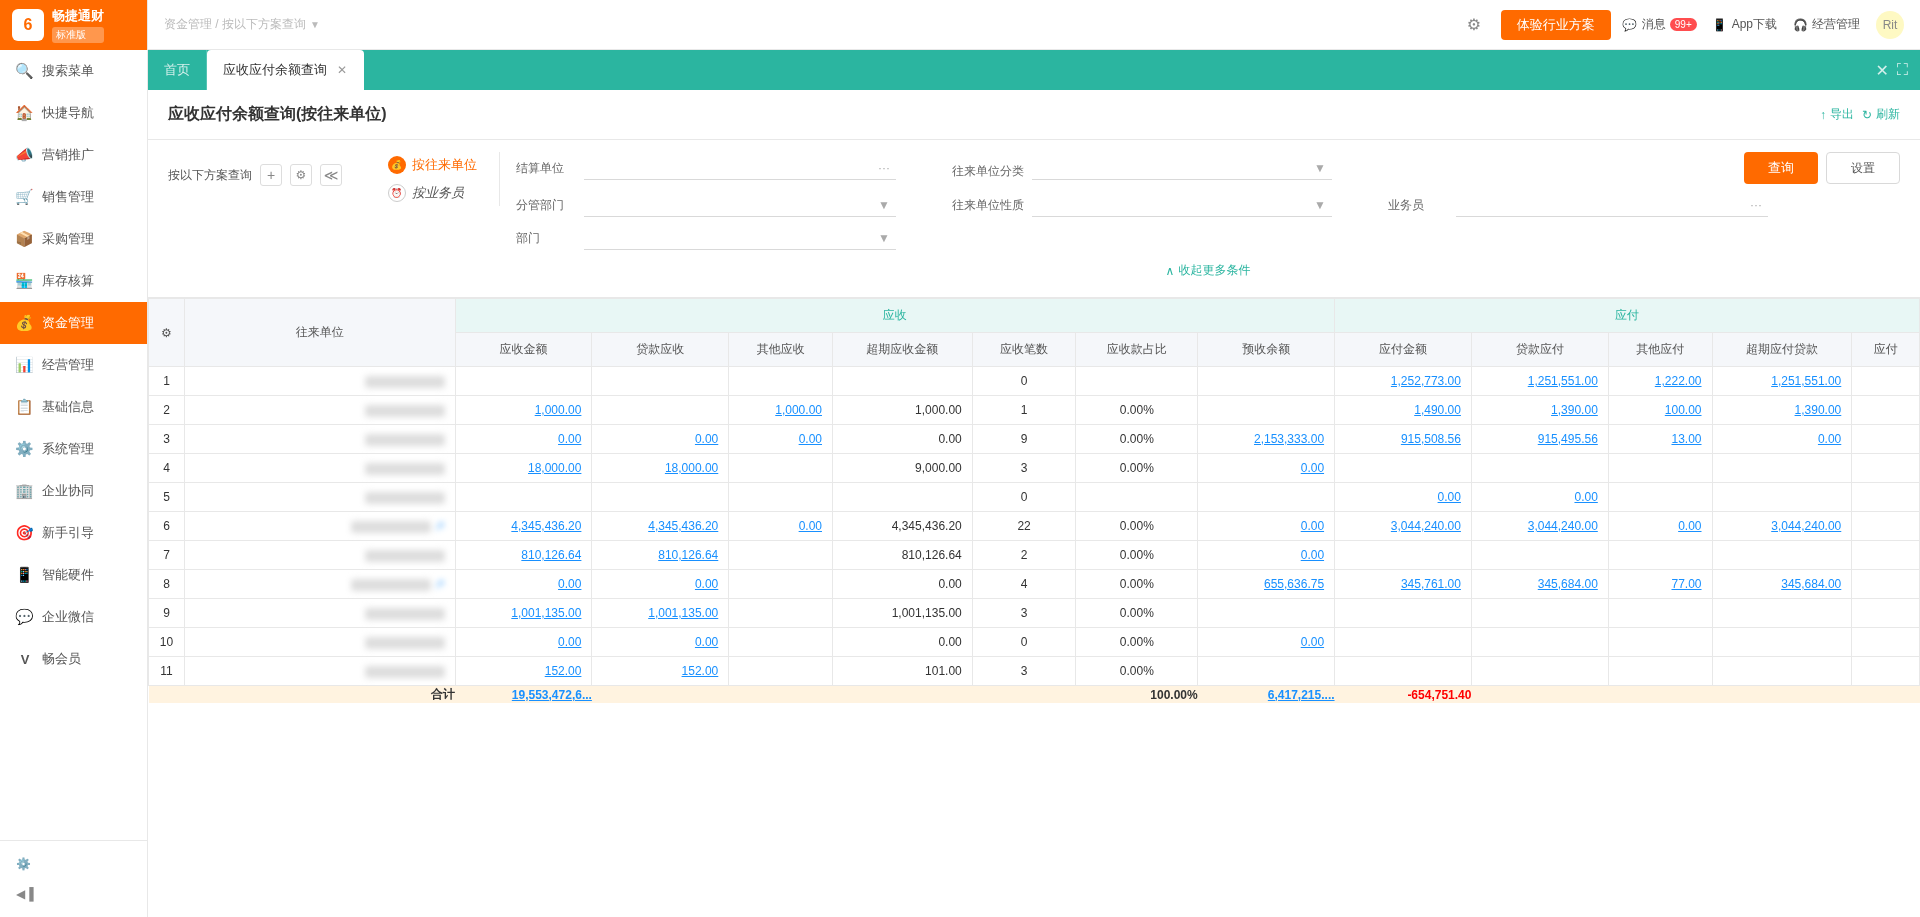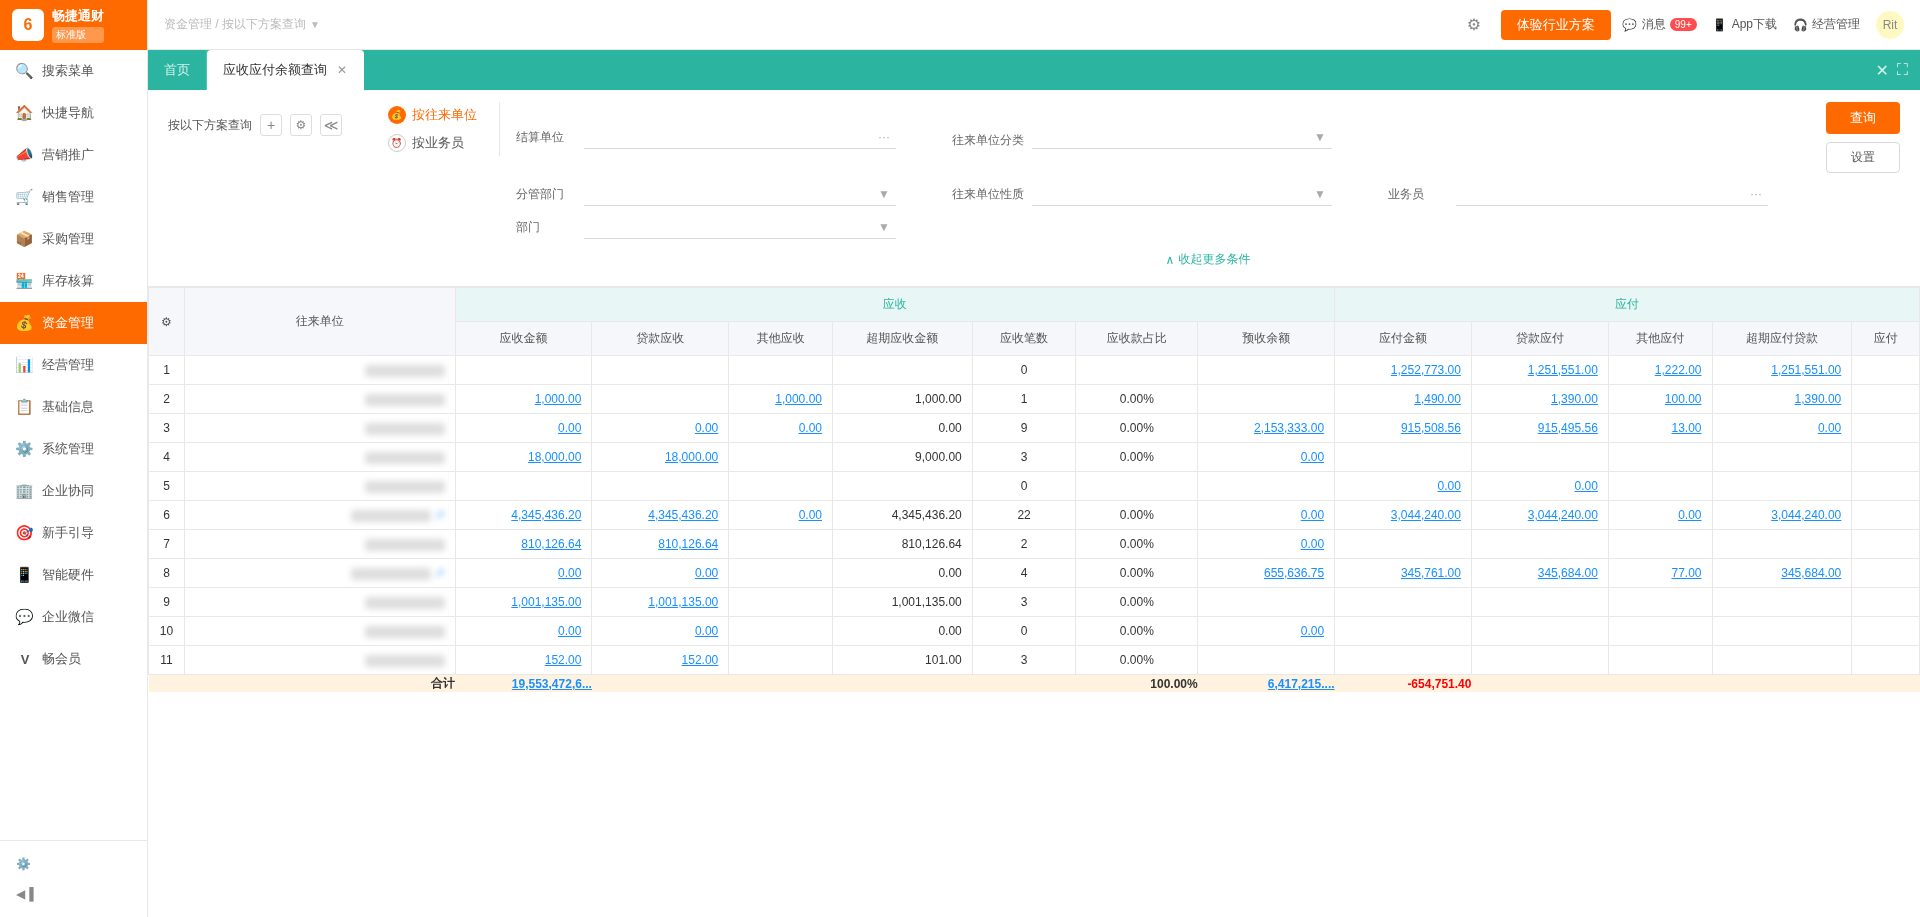--- a/index.html
+++ b/index.html
@@ -81,21 +81,21 @@
     .filter-option-icon { width: 16px; height: 16px; background: #ff6a00; border-radius: 50%; display: flex; align-items: center; justify-content: center; color: #fff; font-size: 9px; }
     .filter-option-icon2 { width: 16px; height: 16px; border: 1px solid #ccc; border-radius: 50%; display: flex; align-items: center; justify-content: center; color: #888; font-size: 9px; }
     .filter-row { display: flex; align-items: center; gap: 16px; }
     .filter-field { display: flex; align-items: center; gap: 8px; flex: 1; max-width: 380px; }
     .filter-label { color: #666; font-size: 12px; white-space: nowrap; min-width: 60px; }
     .filter-ellipsis { color: #aaa; font-size: 12px; }
     .filter-chevron { color: #aaa; font-size: 12px; }
     .filter-collapse { display: flex; align-items: center; justify-content: center; padding: 6px; color: #2bb5a0; font-size: 12px; cursor: pointer; gap: 4px; }
 
     
-    .action-area { display: flex; flex-direction: column; gap: 8px; margin-left: auto; align-self: flex-start; }
+    .action-area { display: flex; flex-direction: row; gap: 8px; margin-left: auto; align-self: flex-start; }
     .query-btn { background: #ff6a00; color: #fff; border: none; border-radius: 4px; padding: 7px 24px; font-size: 13px; cursor: pointer; }
     .settings-btn { background: #fff; color: #555; border: 1px solid #d9d9d9; border-radius: 4px; padding: 6px 24px; font-size: 12px; cursor: pointer; text-align: center; }
 
     
     .table-wrapper {
       flex: 1; overflow: auto; background: #fff; margin: 0;
     }
     table { width: 100%; border-collapse: collapse; font-size: 12px; }
     thead tr th {
       background: #f5f7fa; border: 1px solid #e8e8e8; padding: 8px 10px; text-align: center;
@@ -247,39 +247,52 @@
     <span class="tab-close">✕</span>
   </div>
   <div class="tabbar-controls">
     <span class="tabbar-btn">✕</span>
     <span class="tabbar-btn">⛶</span>
   </div>
 </div>
 
 <div class="main-content">
 
+  <div class="page-header">
+    <span class="page-title">应收应付余额查询(按往来单位)</span>
+    <div class="page-actions">
+      <div class="page-action-btn">
+        <span>↑</span>
+        <span>导出</span>
+      </div>
+      <div class="page-action-btn">
+        <span>↻</span>
+        <span>刷新</span>
+      </div>
+    </div>
+  </div>
 
   <div class="filter-area">
     <div style="display:flex; gap:16px; align-items:flex-start;">
 
       <div class="filter-left" style="flex-shrink:0; min-width:160px; border-right:1px solid #e8e8e8; padding-right:12px;gap:36px;">
         <div style="display:flex; align-items:center; gap:8px; margin-bottom:8px;">
           <span class="filter-header-text">按以下方案查询</span>
           <div class="filter-header-btn">+</div>
           <div class="filter-header-btn" style="font-size:12px;">⚙</div>
           <div class="filter-header-btn">≪</div>
         </div>
         <div class="filter-options-col">
           <div class="filter-option selected">
             <div class="filter-option-icon" style="width:18px;height:18px;">💰</div>
             <span style="color:#ff6a00;font-size:13px;">按往来单位</span>
           </div>
           <div class="filter-option">
             <div class="filter-option-icon2" style="width:18px;height:18px;border:1px solid #ccc;border-radius:50%;display:flex;align-items:center;justify-content:center;color:#888;font-size:9px;">⏰</div>
-            <span style="color:#555;font-size:13px;">按业务员</span>
+            <span style="color:#555;font-size:13px;font-style:italic;">按业务员</span>
           </div>
         </div>
       </div>
 
       <div style="flex:1;">
 
         <div class="filter-row" style="margin-bottom:10px;">
           <div class="filter-field">
             <span class="filter-label">结算单位</span>
             <div style="flex:1;border-bottom:1px solid #d9d9d9;display:flex;align-items:center;padding:4px 6px;min-width:160px;">

